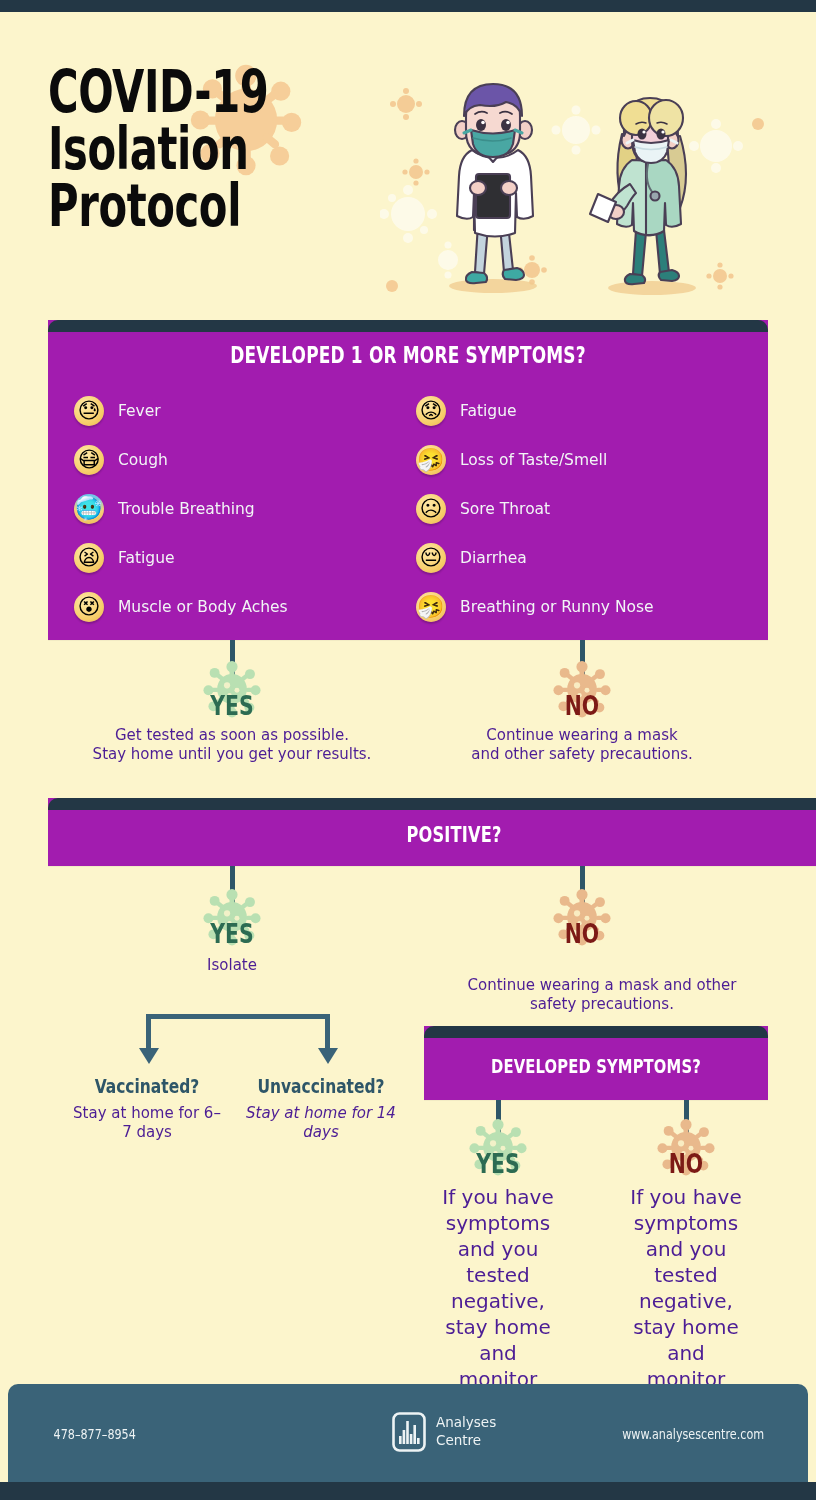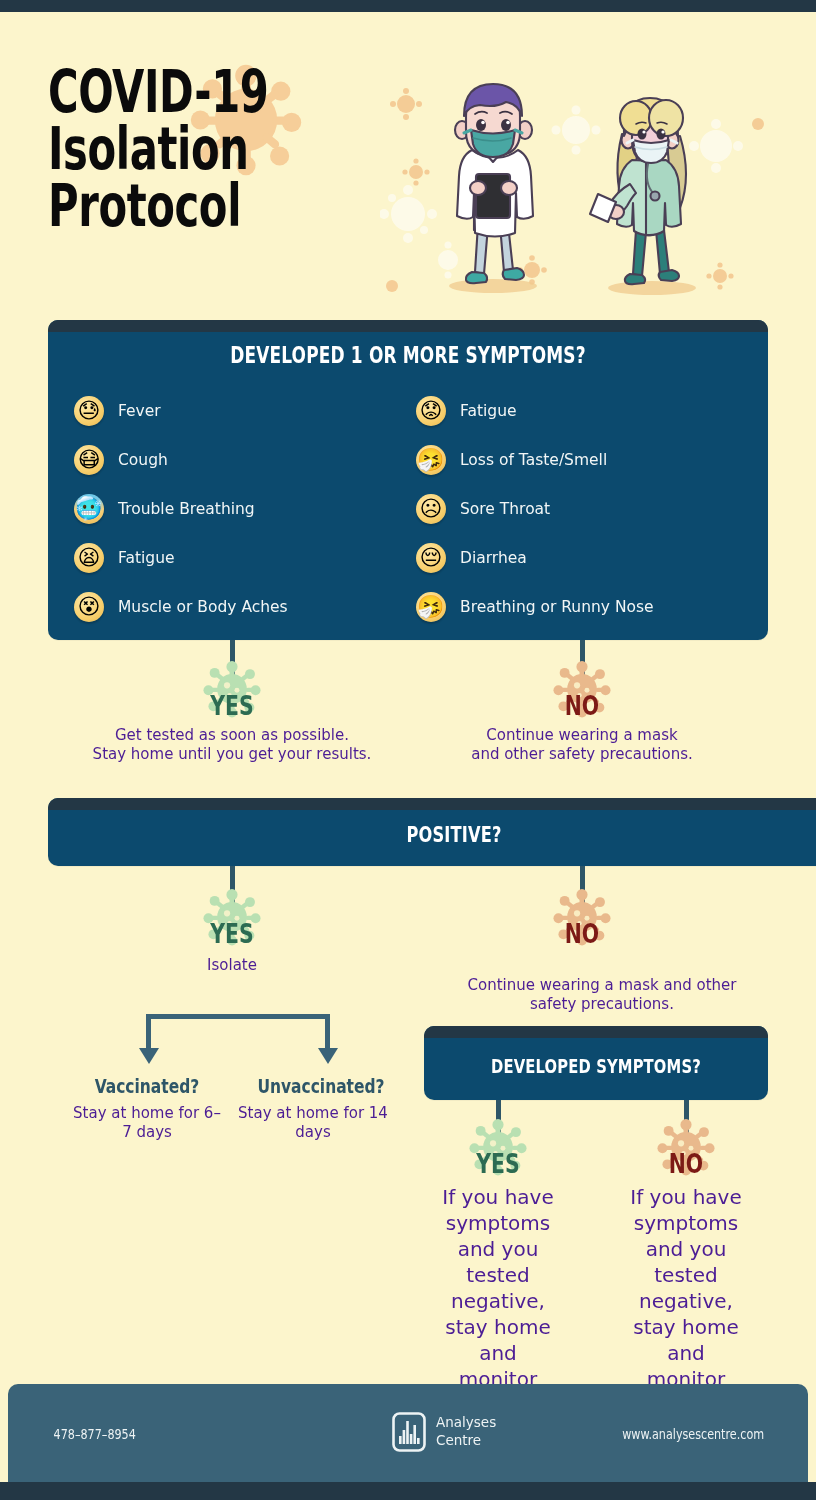--- a/index.html
+++ b/index.html
@@ -27,21 +27,21 @@
   }
   .hero-virus{
     position:absolute;left:186px;top:48px;width:120px;height:120px;opacity:.85;z-index:1;
   }
 
   
   .illus{position:absolute;left:380px;top:52px;width:392px;height:248px;}
   .illus svg{display:block;}
 
   
-  .panel{position:absolute;background:#0c4a6e;border-radius:10px;box-shadow:0 1px 0 rgba(0,0,0,.04);}
+  .panel{position:absolute;background:#a21caf;border-radius:0;box-shadow:0 1px 0 rgba(0,0,0,.04);}
   .panel .cap{position:absolute;left:0;top:0;width:100%;height:12px;background:#233745;border-radius:10px 10px 0 0;}
   .panel-title{
     font-family:"DejaVu Sans Condensed","Liberation Sans Narrow","Liberation Sans",sans-serif;
     font-weight:900;color:#ffffff;text-align:center;letter-spacing:.2px;
     transform:scaleX(0.82);
   }
 
   #symptom-panel{left:48px;top:320px;width:720px;height:320px;}
   #symptom-panel .panel-title{position:absolute;left:0;top:22px;width:100%;font-size:23px;}
 
@@ -505,21 +505,21 @@
     <div class="leg" style="right:0;height:36px;"></div>
     <div class="bhead" style="left:-7.5px;top:34px;"></div>
     <div class="bhead" style="right:-7.5px;top:34px;"></div>
   </div>
 
   <div class="vx-head" style="left:72px;top:1074px;">Vaccinated?</div>
   <div class="btxt" style="left:66px;top:1104px;width:162px;">Stay at home for 6–
 7 days</div>
 
   <div class="vx-head" style="left:246px;top:1074px;">Unvaccinated?</div>
-  <div class="btxt" style="left:232px;top:1104px;width:162px;">Stay at home for 14
+  <div class="btxt" style="left:240px;top:1104px;width:162px;font-style:italic;">Stay at home for 14
 days</div>
 
   <div class="panel" id="devsym-panel">
     <div class="cap"></div>
     <div class="panel-title">DEVELOPED SYMPTOMS?</div>
   </div>
 
   <div class="arrow" style="left:464px;top:1100px;width:68px;height:58px;">
     <div class="stem" style="height:44px;"></div>
     <div class="head" style="top:40px;"></div>

